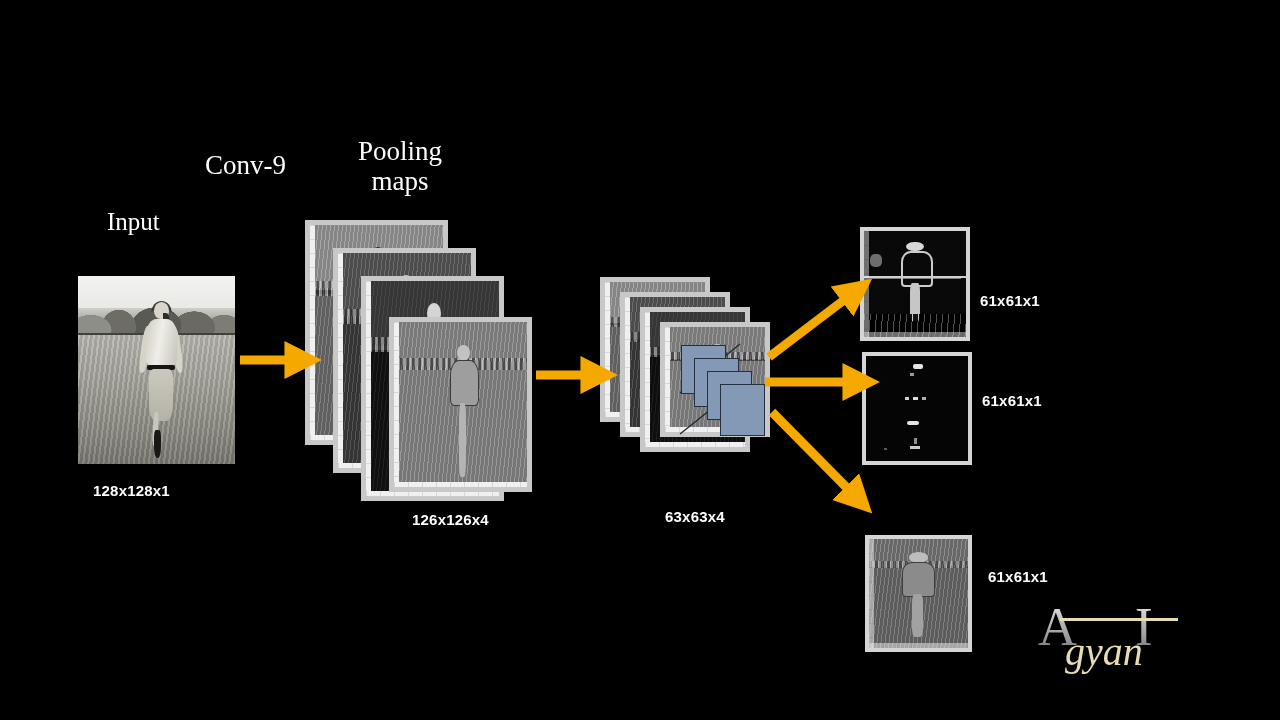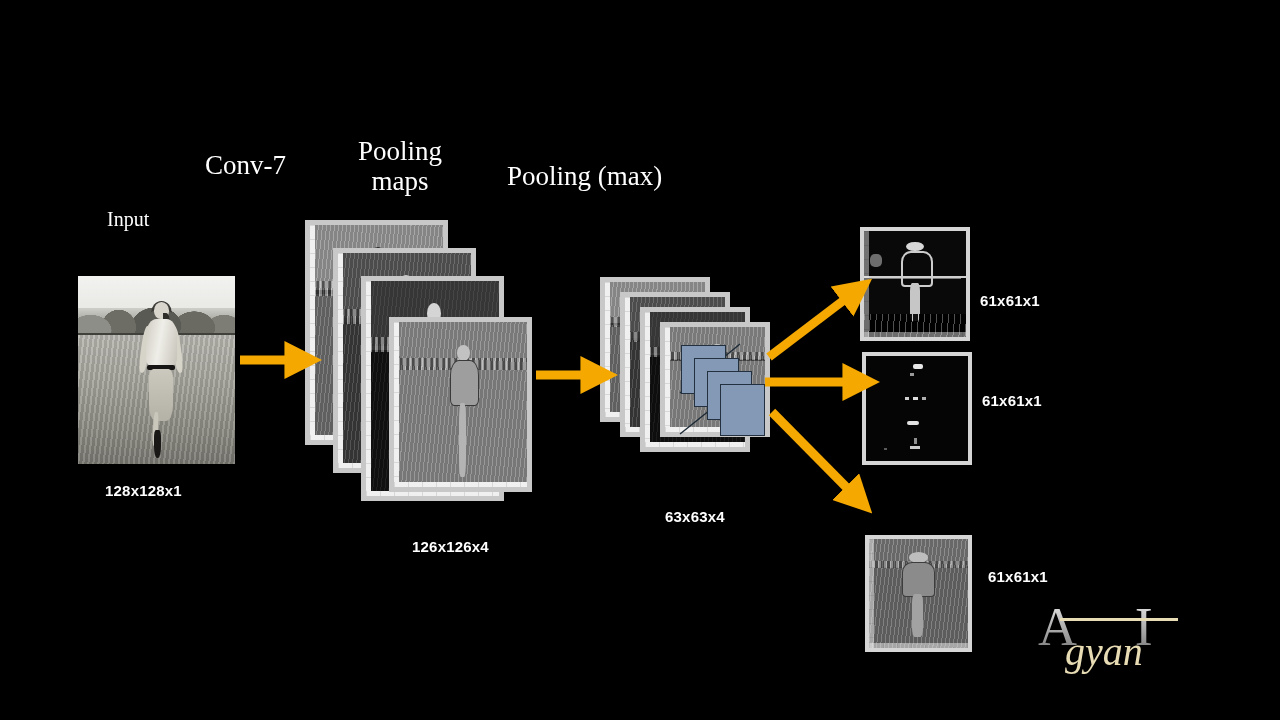--- a/index.html
+++ b/index.html
@@ -205,49 +205,48 @@
     position:absolute;
     left:22px; top:18px; width:118px; height:3px;
     background:#e8dcb5;
   }
 </style>
 </head>
 <body>
 
 <div id="stage">
 
-  <div class="heading" style="left:107px; top:208px; font-size:20px;">Input</div>
-
-  <div class="heading" style="left:205px; top:150px; font-size:27px;">Conv-7</div>
+  <div class="heading" style="left:107px; top:208px; font-size:25px;">Input</div>
+
+  <div class="heading" style="left:205px; top:150px; font-size:27px;">Conv-9</div>
 
   <div class="heading" style="left:340px; top:136px; font-size:27px; width:120px;">Pooling
 maps</div>
 
-  <div class="heading" style="left:507px; top:161px; font-size:27px;">Pooling (max)</div>
 
   <div class="photo-frame" style="left:78px; top:276px; width:157px; height:188px;">
     <div class="ph-sky"></div>
     <div class="ph-trees"></div>
     <div class="ph-ground"></div>
     <div class="ph-fence"></div>
     <div class="ph-person">
       <div class="ph-hair"></div>
       <div class="ph-head"></div>
       <div class="ph-hair2"></div>
       <div class="ph-armL"></div>
       <div class="ph-armR"></div>
       <div class="ph-torso"></div>
       <div class="ph-belt"></div>
       <div class="ph-pants"></div>
       <div class="ph-legL"></div>
       <div class="ph-boot"></div>
     </div>
   </div>
 
-  <div class="dim-label" style="left:93px; top:482px;margin-left:12px;">128x128x1</div>
+  <div class="dim-label" style="left:93px; top:482px;">128x128x1</div>
 
   <div class="fmap" style="left:305px; top:220px; width:143px; height:225px; z-index:1;">
     <div class="fm-inner">
       <div class="fm-sky" style="background:#9b9b9b;"></div>
       <div class="fm-ground" style="background:#6f6f6f;"></div>
       <div class="tex-wave"></div>
       <div class="tex-lines"></div>
       <div class="fm-fig">
         <div class="fm-fig-head" style="background:#2d2d2d;"></div>
         <div class="fm-fig-body" style="background:#858585;"></div>
@@ -299,21 +298,21 @@
       <div class="fm-fig" style="left:40%; top:14%; width:24%; height:80%;">
         <div class="fm-fig-head" style="background:#c2c2c2;"></div>
         <div class="fm-fig-body" style="background:#9e9e9e; border:1px solid #3a3a3a;"></div>
         <div class="fm-fig-leg" style="background:#b4b4b4;"></div>
       </div>
       <div class="ruler-l"></div>
       <div class="ruler-b"></div>
     </div>
   </div>
 
-  <div class="dim-label" style="left:412px; top:511px;margin-top:27px;">126x126x4</div>
+  <div class="dim-label" style="left:412px; top:511px;">126x126x4</div>
 
   <div class="fmap" style="left:600px; top:277px; width:110px; height:145px; z-index:1;">
     <div class="fm-inner">
       <div class="fm-sky" style="background:#9b9b9b;"></div>
       <div class="fm-ground" style="background:#6f6f6f;"></div>
       <div class="tex-wave"></div>
       <div class="tex-lines"></div>
       <div class="fm-fig">
         <div class="fm-fig-head" style="background:#2d2d2d;"></div>
         <div class="fm-fig-body" style="background:#858585;"></div>

